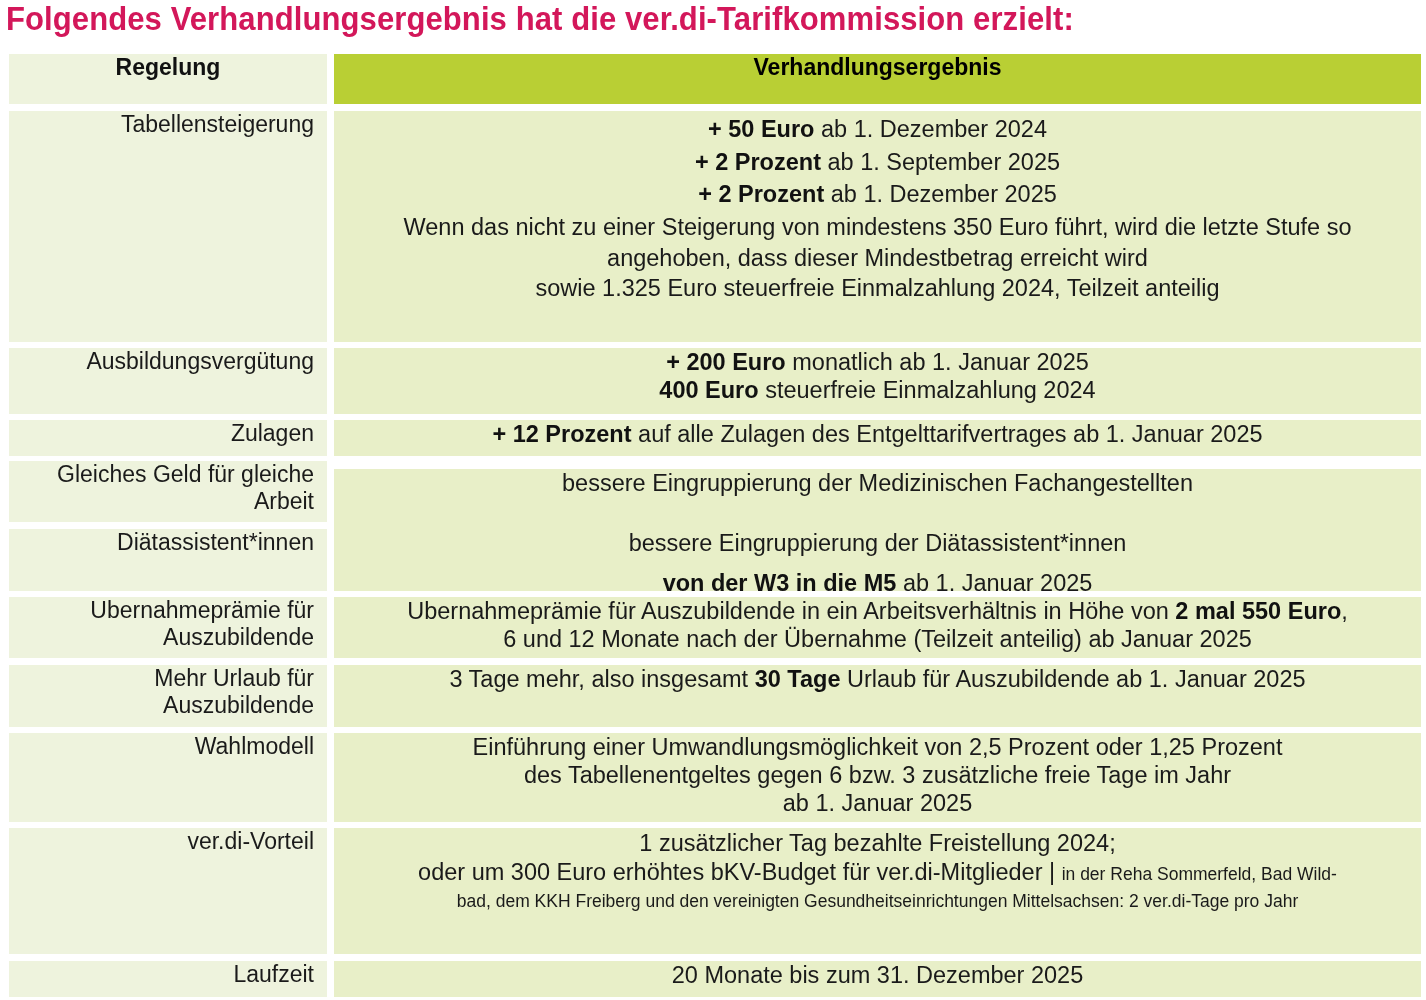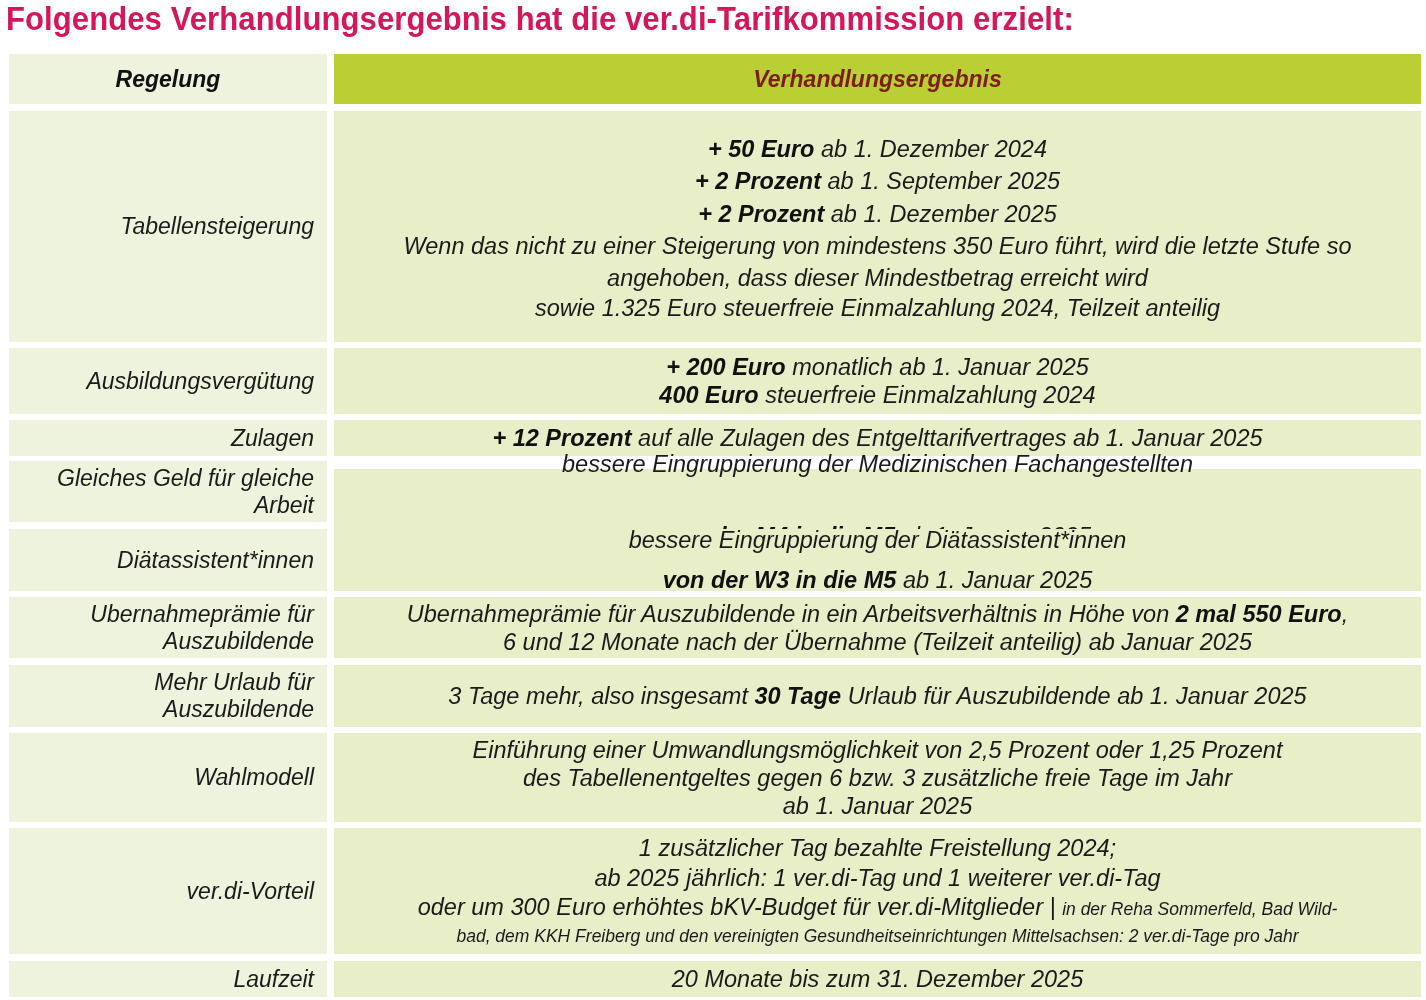--- a/index.html
+++ b/index.html
@@ -10,29 +10,29 @@
   }
   .title {
     position: absolute; left: 6px; top: 0px; height: 44px;
     font-family: "Liberation Sans", sans-serif;
     font-weight: bold; font-size: 33px; line-height: 38px;
     color: #d3175a; letter-spacing: 0.1px; white-space: nowrap;
     transform: scaleX(0.94); transform-origin: left top;
   }
   .cell {
     position: absolute; box-sizing: border-box;
-    display: flex; flex-direction: column; justify-content: center; font-style: italic;
+    display: flex; flex-direction: column; justify-content: flex-start;
   }
   .left { left: 9px; width: 318px; background: #eef3dd; align-items: flex-end; padding-right: 13px; text-align: right; }
   .right { left: 334px; width: 1087px; background: #e8efc8; align-items: center; text-align: center; padding: 0 8px; }
   .hdr-left { background: #eef3dd; align-items: center; text-align: center; padding: 0; }
   .hdr-right { background: #b9cf34; }
   .hdr-text { font-weight: bold; font-size: 23px; }
   .hdr-left .hdr-text { color: #111; }
-  .hdr-right .hdr-text { color: #7f1d1d; }
+  .hdr-right .hdr-text { color: #000000; }
   .label { font-size: 23px; line-height: 27px; color: #1a1a1a; }
   .line { font-size: 23.5px; line-height: 28px; color: #1a1a1a; white-space: nowrap; }
   .line.tall { line-height: 32.5px; }
   .line.mid { line-height: 30px; }
   .small { font-size: 17.5px; line-height: 27px; }
   b { font-weight: bold; color: #111; }
 </style>
 </head>
 <body>
 
@@ -113,21 +113,20 @@
   <div class="line"><span>Einführung einer Umwandlungsmöglichkeit von 2,5 Prozent oder 1,25 Prozent</span></div>
   <div class="line"><span>des Tabellenentgeltes gegen 6 bzw. 3 zusätzliche freie Tage im Jahr</span></div>
   <div class="line"><span>ab 1. Januar 2025</span></div>
 </div>
 
 <div class="cell left" style="top:828px;height:126px;">
   <span class="label">ver.di-Vorteil</span>
 </div>
 <div class="cell right" style="top:828px;height:126px;">
   <div class="line mid"><span>1 zusätzlicher Tag bezahlte Freistellung 2024;</span></div>
-  <div class="line mid"><span>ab 2025 jährlich: 1 ver.di-Tag und 1 weiterer ver.di-Tag</span></div>
   <div class="line"><span>oder um 300 Euro erhöhtes bKV-Budget für ver.di-Mitglieder | </span><span class="small">in der Reha Sommerfeld, Bad Wild-</span></div>
   <div class="line small"><span>bad, dem KKH Freiberg und den vereinigten Gesundheitseinrichtungen Mittelsachsen: 2 ver.di-Tage pro Jahr</span></div>
 </div>
 
 <div class="cell left" style="top:961px;height:36px;">
   <span class="label">Laufzeit</span>
 </div>
 <div class="cell right" style="top:961px;height:36px;">
   <div class="line"><span>20 Monate bis zum 31. Dezember 2025</span></div>
 </div>

